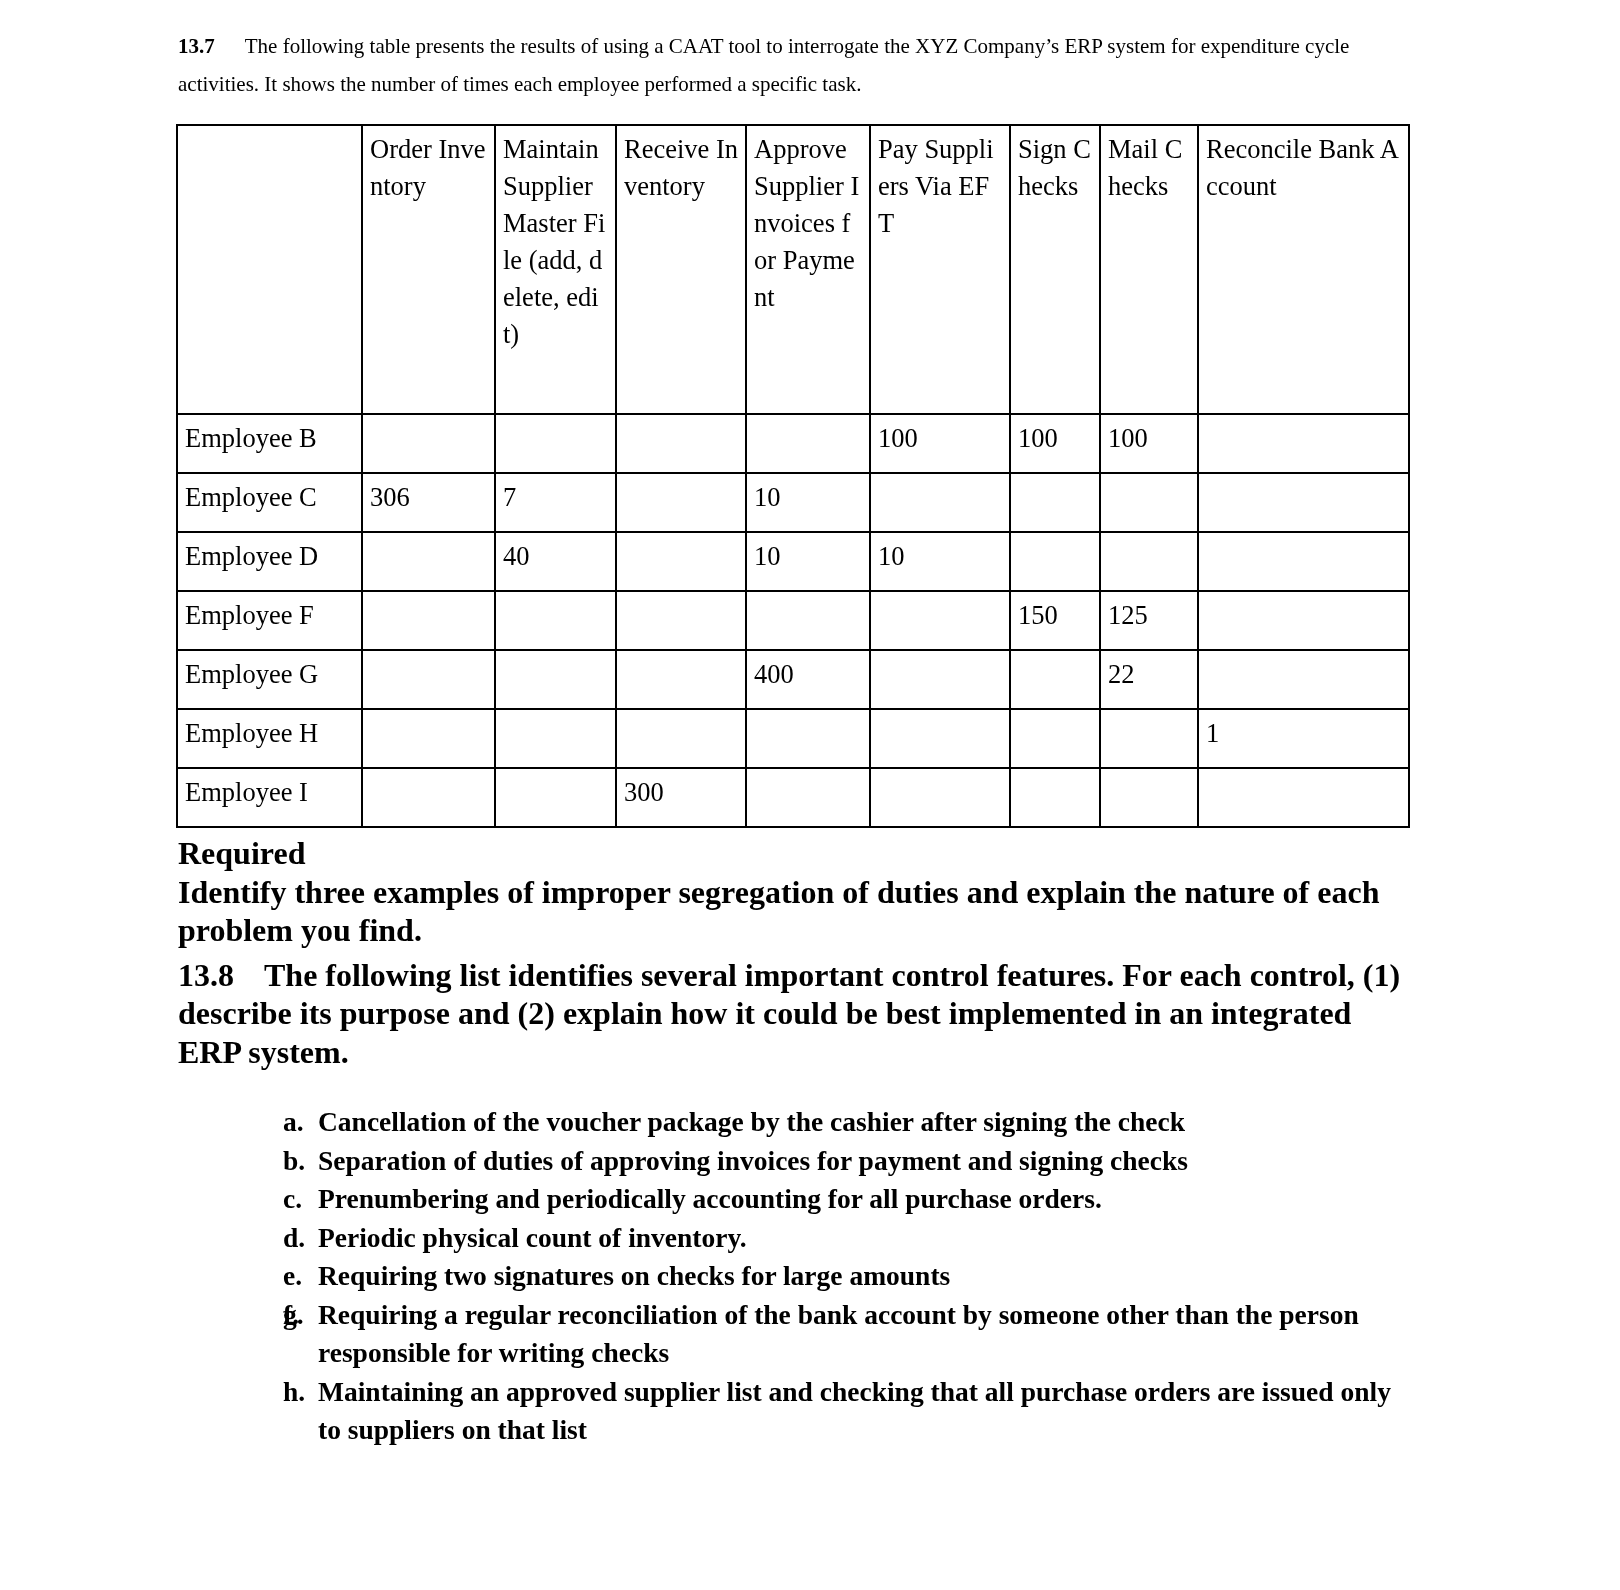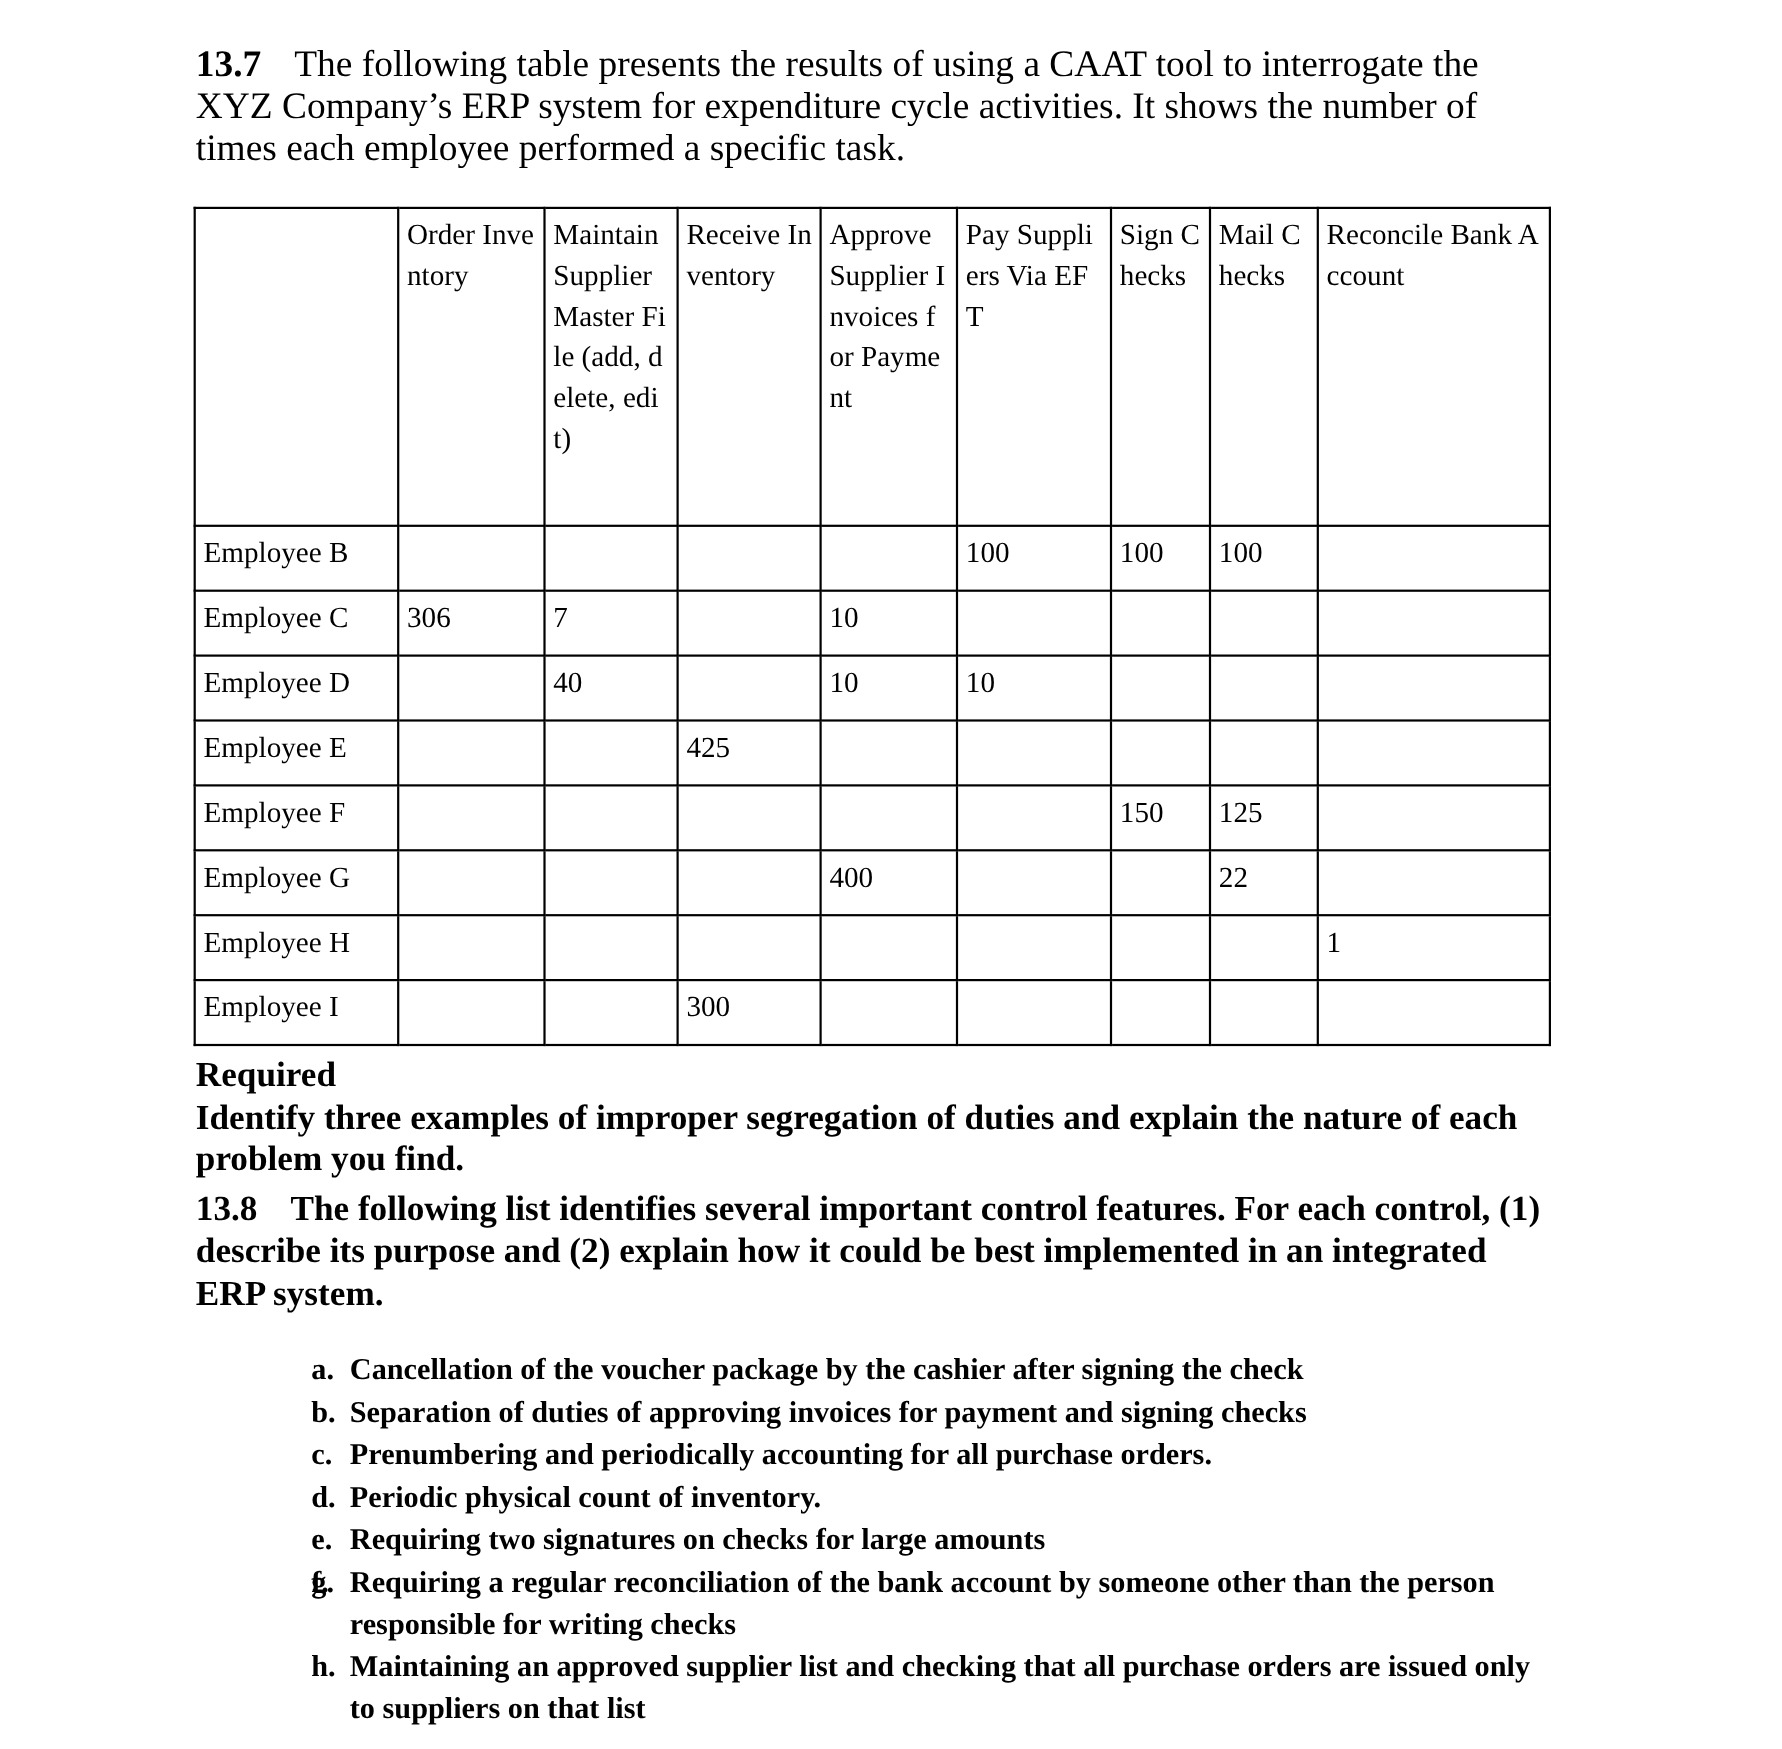--- a/index.html
+++ b/index.html
@@ -23,21 +23,21 @@
   }
   .content {
     position: absolute;
     left: 178px;
     top: 6px;
     width: 1238px;
   }
 
   
   .intro {
-    font-size: 34px;
+    font-size: 21px;
     line-height: 38px;
     text-align: left;
   }
   .intro .qnum {
     font-weight: bold;
     margin-right: 30px;
   }
 
   
   .caat-table {
@@ -180,31 +180,20 @@
           <td></td>
           <td>40</td>
           <td></td>
           <td>10</td>
           <td>10</td>
           <td></td>
           <td></td>
           <td></td>
         </tr>
         <tr>
-          <td>Employee E</td>
-          <td></td>
-          <td></td>
-          <td>425</td>
-          <td></td>
-          <td></td>
-          <td></td>
-          <td></td>
-          <td></td>
-        </tr>
-        <tr>
           <td>Employee F</td>
           <td></td>
           <td></td>
           <td></td>
           <td></td>
           <td></td>
           <td>150</td>
           <td>125</td>
           <td></td>
         </tr>

